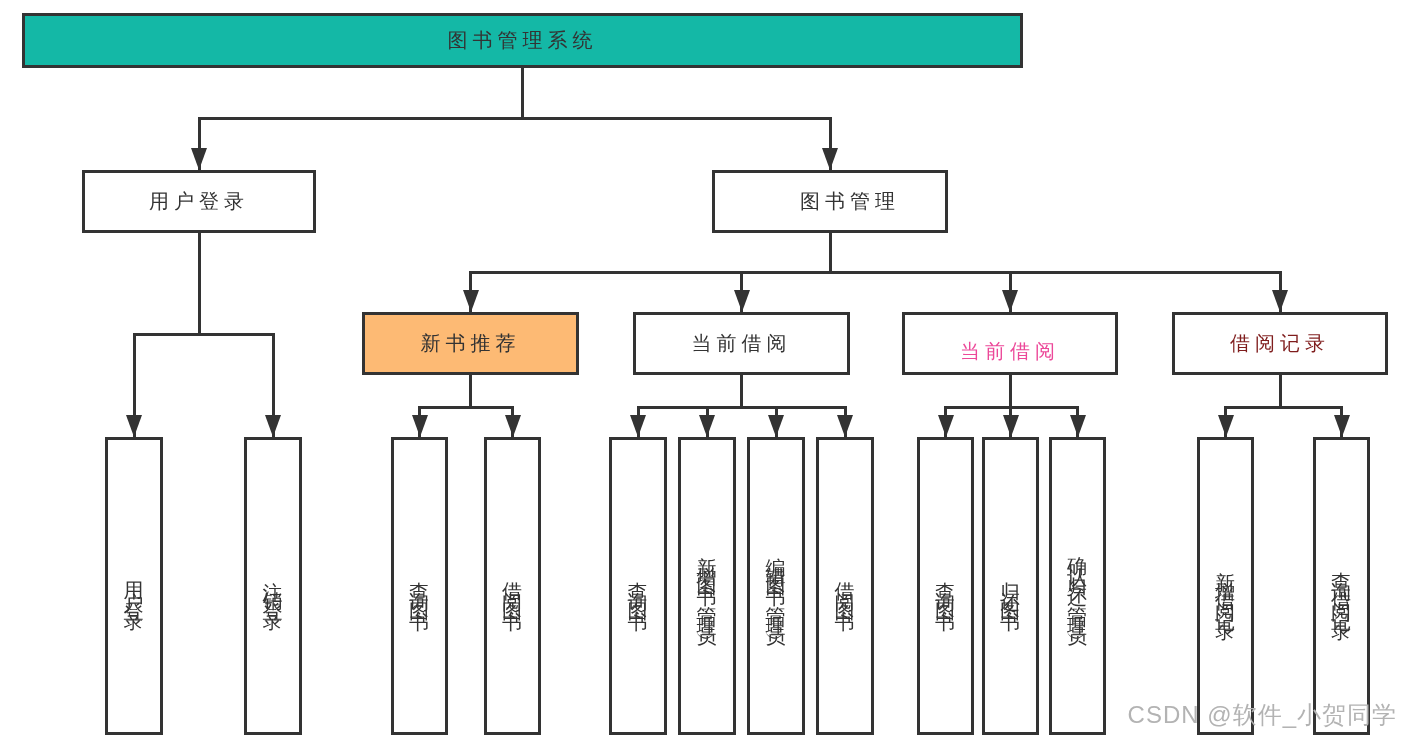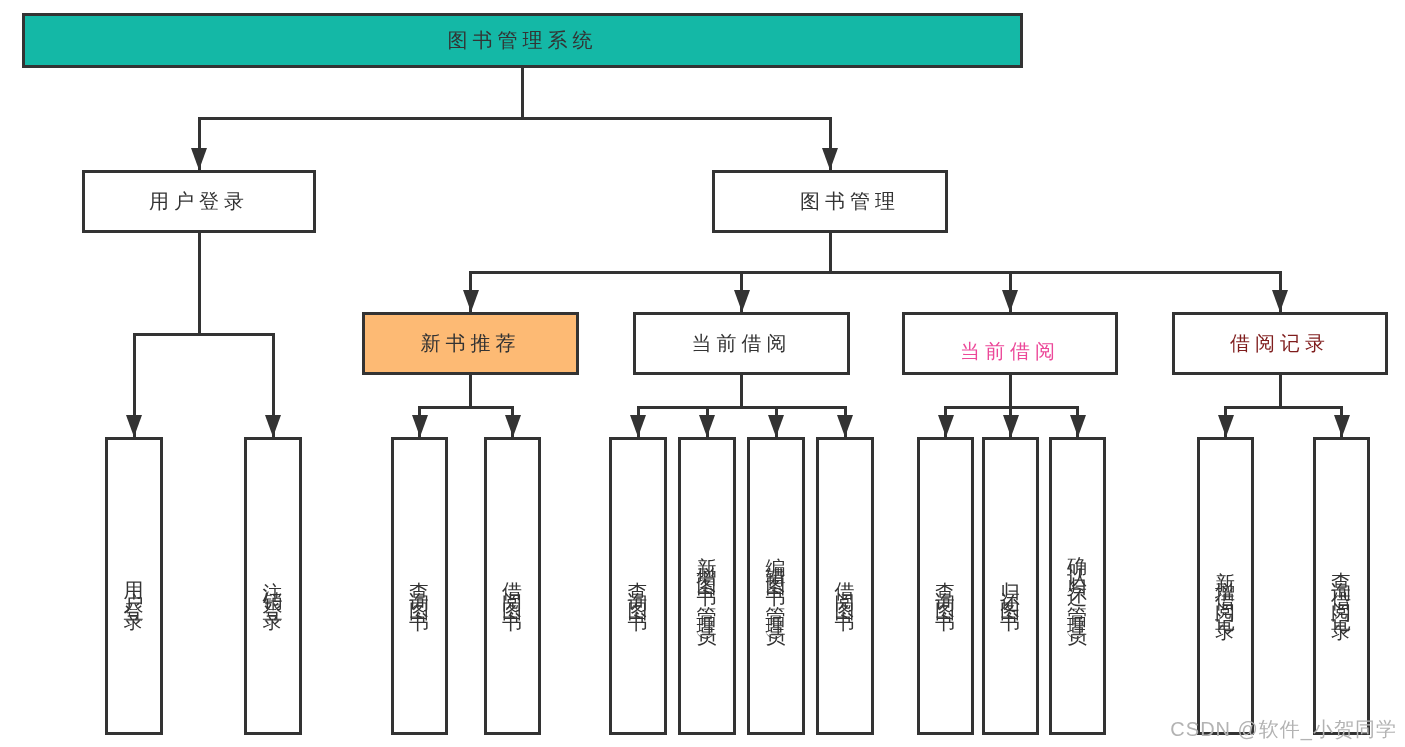--- a/index.html
+++ b/index.html
@@ -35,22 +35,22 @@
   .line { position:absolute; background:#333333; }
   .arrow {
     position:absolute;
     width:0; height:0;
     border-left:8px solid transparent;
     border-right:8px solid transparent;
     border-top:22px solid #333333;
   }
   .watermark {
     position:absolute;
-    right:8px; bottom:4px;
-    font-size:20px;
+    right:8px; bottom:16px;
+    font-size:24px;
     letter-spacing:1px;
     color:#b3b3b3;
     z-index:5;
     white-space:nowrap;
   }
 </style>
 </head>
 <body>
 
 <div id="stage" style="width: 1405px; height: 747px; background: rgb(255, 255, 255);">

